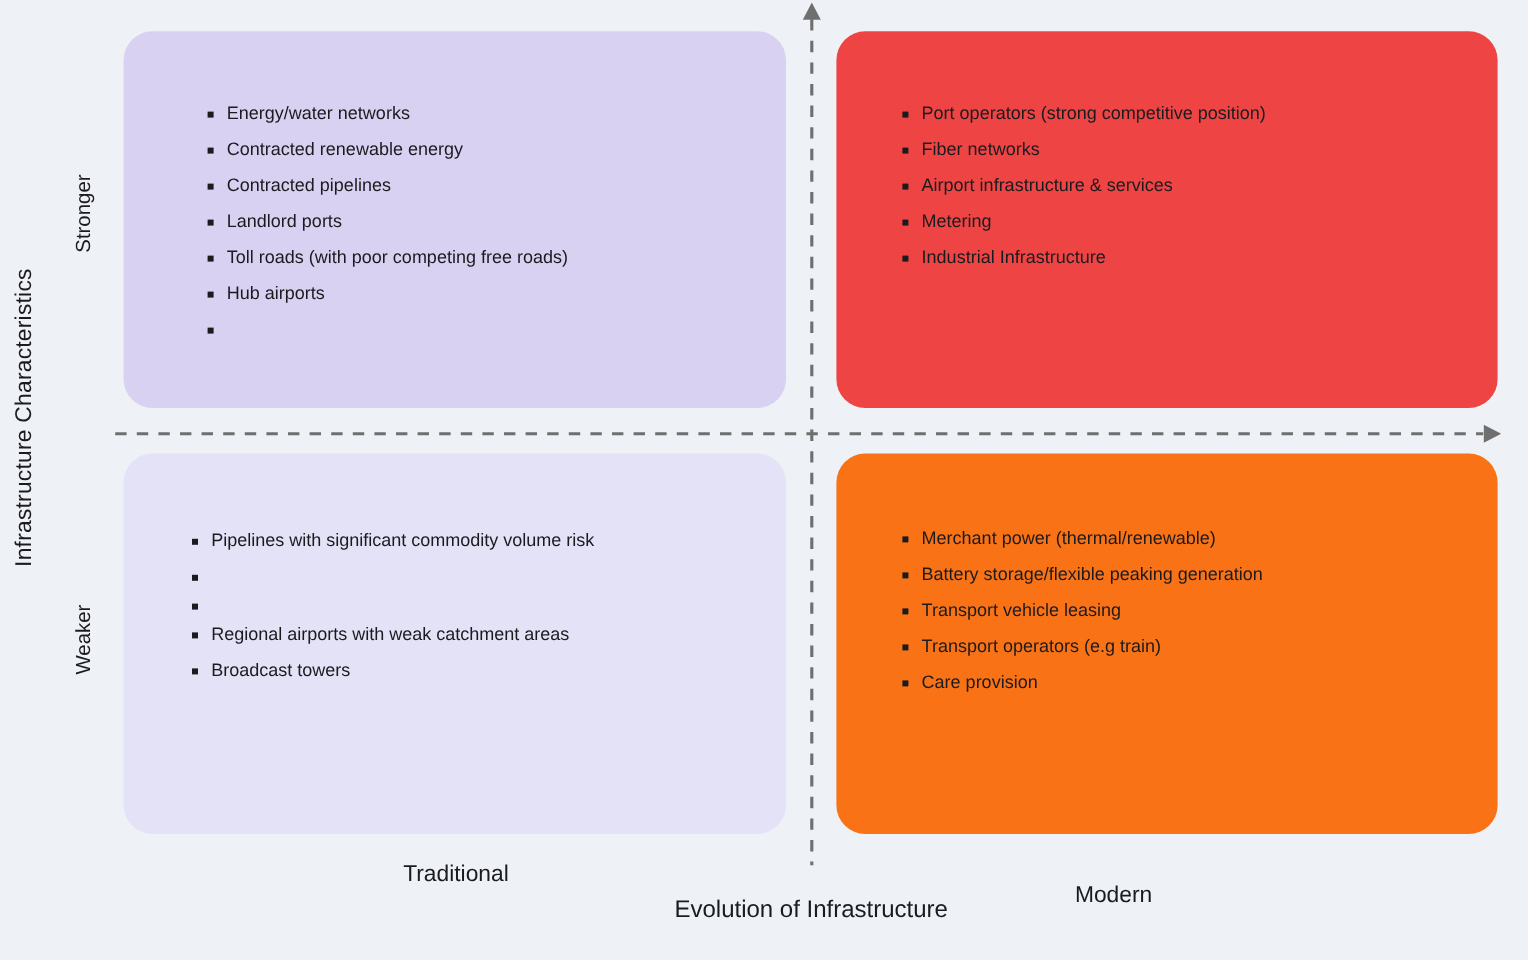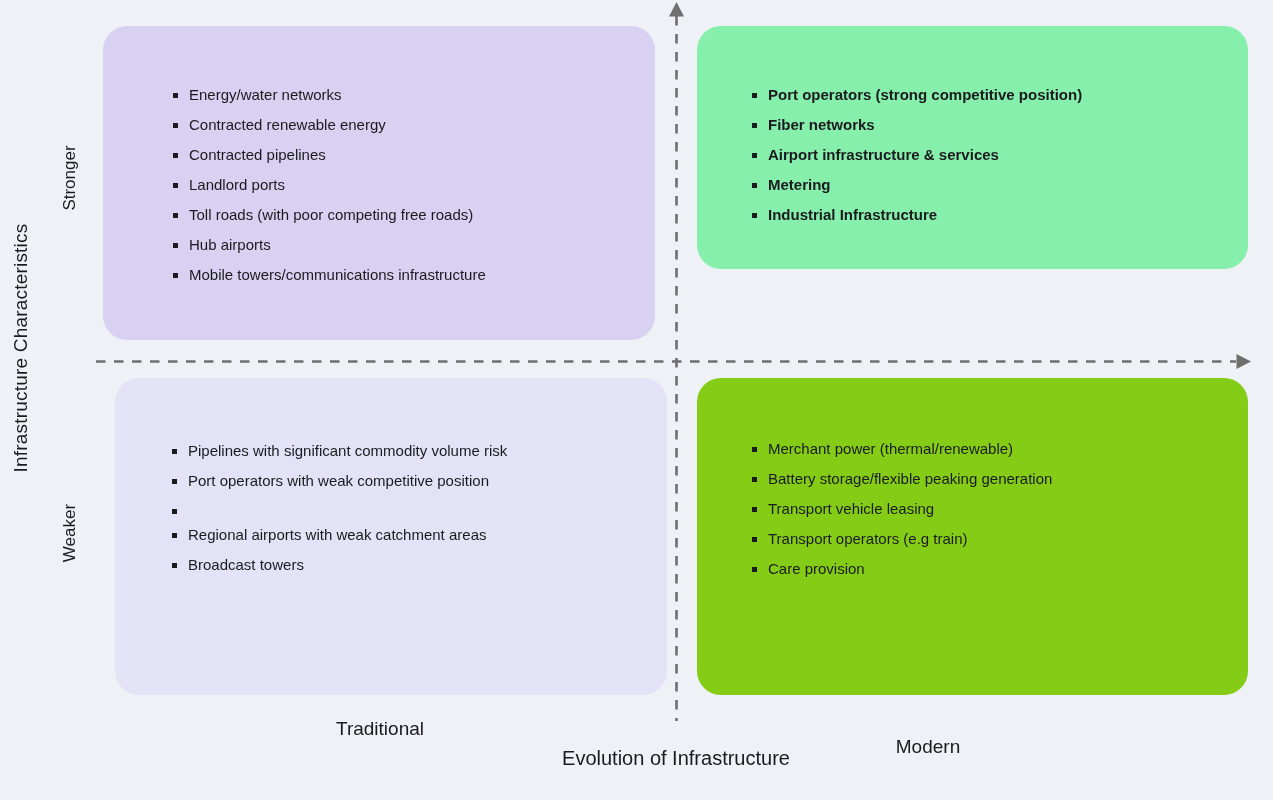--- a/index.html
+++ b/index.html
@@ -23,23 +23,23 @@
     pointer-events: none;
     z-index: 3;
   }
   .quad {
     position: absolute;
     border-radius: 24px;
     box-sizing: border-box;
     z-index: 1;
   }
   .quad.tl { left: 103px; top: 26px;  width: 552px; height: 314px; background: #d8d1f1; padding: 60px 20px 0 70px; }
-  .quad.tr { left: 697px; top: 26px;  width: 551px; height: 243px; background: #86efac; padding: 60px 20px 0 55px; font-weight: bold; }
-  .quad.bl { left: 103px; top: 378px; width: 552px; height: 317px; background: #e4e2f6; padding: 64px 20px 0 57px; margin-left: 12px; }
-  .quad.br { left: 697px; top: 378px; width: 551px; height: 317px; background: #84cc16; padding: 62px 20px 0 55px; }
+  .quad.tr { left: 697px; top: 26px;  width: 551px; height: 314px; background: #ef4444; padding: 60px 20px 0 55px; }
+  .quad.bl { left: 103px; top: 378px; width: 552px; height: 317px; background: #e4e2f6; padding: 64px 20px 0 57px; }
+  .quad.br { left: 697px; top: 378px; width: 551px; height: 317px; background: #f97316; padding: 62px 20px 0 55px; }
   .quad ul {
     list-style: none;
     margin: 0;
     padding: 0;
   }
   .quad li {
     display: flex;
     align-items: flex-start;
     gap: 11px;
     margin-bottom: 12.5px;
@@ -120,21 +120,20 @@
         <li>
           <span class="bullet"></span>
           <span>Toll roads (with poor competing free roads)</span>
         </li>
         <li>
           <span class="bullet"></span>
           <span>Hub airports</span>
         </li>
         <li>
           <span class="bullet"></span>
-          <span>Mobile towers/communications infrastructure</span>
         </li>
       </ul>
   </div>
 
   <div class="quad tr">
     <ul>
         <li>
           <span class="bullet"></span>
           <span>Port operators (strong competitive position)</span>
         </li>
@@ -158,21 +157,20 @@
   </div>
 
   <div class="quad bl">
     <ul>
         <li>
           <span class="bullet"></span>
           <span>Pipelines with significant commodity volume risk</span>
         </li>
         <li>
           <span class="bullet"></span>
-          <span>Port operators with weak competitive position</span>
         </li>
         <li>
           <span class="bullet"></span>
         </li>
         <li>
           <span class="bullet"></span>
           <span>Regional airports with weak catchment areas</span>
         </li>
         <li>
           <span class="bullet"></span>

